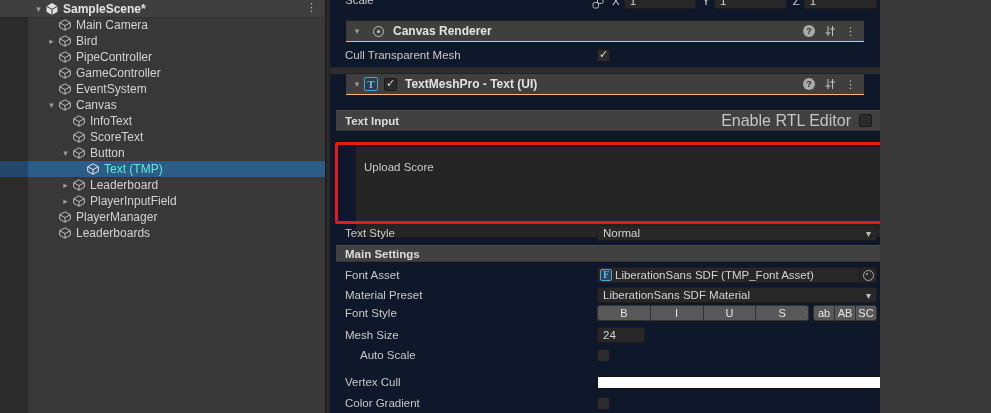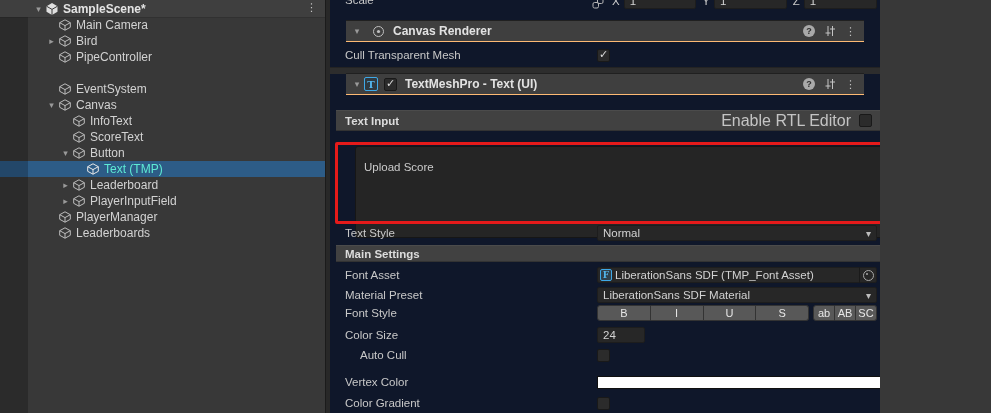--- a/index.html
+++ b/index.html
@@ -143,20 +143,28 @@
         </svg>
         <span class="tlbl">Bird</span>
       </div>
     <div class="trow d1" style="top:49px">
         <span class="arr"></span>
         <svg class="cube" width="14" height="14" viewBox="0 0 14 14">
           <path d="M7 1.8 12.3 4.7 12.3 9.3 7 12.2 1.7 9.3 1.7 4.7Z" fill="none" stroke="#BDBDBD"></path>
           <path d="M1.7 4.7 7 7.6 12.3 4.7M7 7.6V12.2" fill="none" stroke="#BDBDBD"></path>
         </svg>
         <span class="tlbl">PipeController</span>
+      </div>
+    <div class="trow d1" style="top:65px">
+        <span class="arr"></span>
+        <svg class="cube" width="14" height="14" viewBox="0 0 14 14">
+          <path d="M7 1.8 12.3 4.7 12.3 9.3 7 12.2 1.7 9.3 1.7 4.7Z" fill="none" stroke="#BDBDBD"></path>
+          <path d="M1.7 4.7 7 7.6 12.3 4.7M7 7.6V12.2" fill="none" stroke="#BDBDBD"></path>
+        </svg>
+        <span class="tlbl">GameController</span>
       </div>
     <div class="trow d1" style="top:81px">
         <span class="arr"></span>
         <svg class="cube" width="14" height="14" viewBox="0 0 14 14">
           <path d="M7 1.8 12.3 4.7 12.3 9.3 7 12.2 1.7 9.3 1.7 4.7Z" fill="none" stroke="#BDBDBD"></path>
           <path d="M1.7 4.7 7 7.6 12.3 4.7M7 7.6V12.2" fill="none" stroke="#BDBDBD"></path>
         </svg>
         <span class="tlbl">EventSystem</span>
       </div>
     <div class="trow d1" style="top:97px">
@@ -364,35 +372,35 @@
         </span>
         <span class="fs-group g2">
           <span class="fs-btn">ab</span>
           <span class="fs-btn">AB</span>
           <span class="fs-btn">SC</span>
         </span>
       </span>
     </div>
 
     <div class="irow" style="top:326px">
-      <span class="ilbl">Color Size</span>
+      <span class="ilbl">Mesh Size</span>
       <span class="ival">
         <span class="field" style="width:48px">24</span>
       </span>
     </div>
 
     <div class="irow" style="top:347px;height:16px">
-      <span class="ilbl" style="padding-left:30px">Auto Cull</span>
+      <span class="ilbl" style="padding-left:30px">Auto Scale</span>
       <span class="ival">
           <span class="cb"></span>
         </span>
     </div>
 
     <div class="irow" style="top:374px;height:16px">
-      <span class="ilbl">Vertex Color</span>
+      <span class="ilbl">Vertex Cull</span>
       <span class="ival">
         <span class="swatch"></span>
         <span class="dropper">
             <svg width="12" height="12" viewBox="0 0 12 12" fill="#C8C8C8">
               <path d="M1.5 10.5 L3.6 9.9 L9 4.5 L7.5 3 L2.1 8.4 Z"></path>
               <path d="M8.2 2.3 L9.7 3.8 L11 2.5 C11.4 2.1 11.4 1.5 11 1.1 C10.6 0.7 10 0.7 9.6 1.1 Z"></path>
             </svg>
           </span>
       </span>
     </div>

